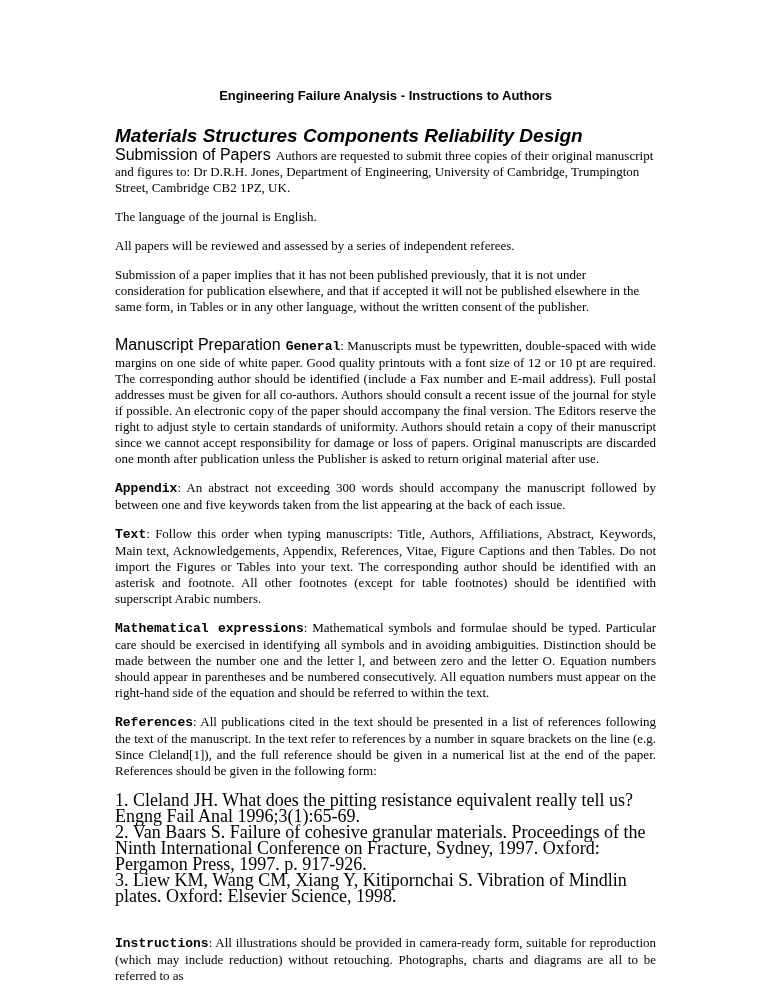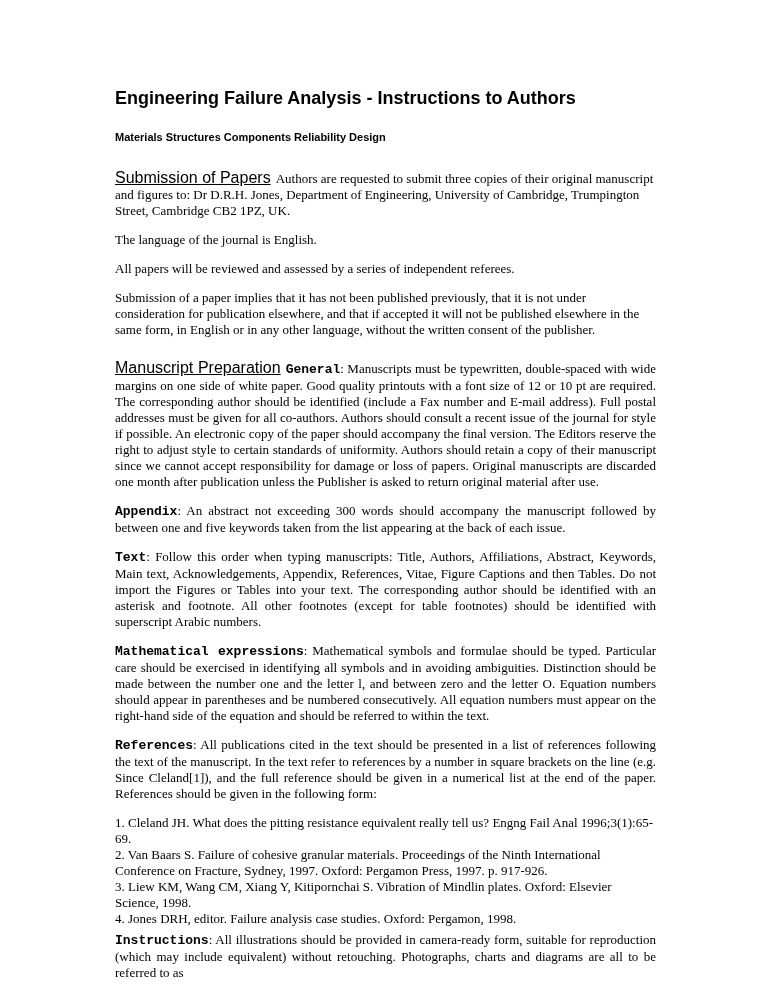--- a/index.html
+++ b/index.html
@@ -9,70 +9,70 @@
     height: 994px;
     overflow: hidden;
     font-family: "Liberation Serif", serif;
     color: #000000;
   }
   .page {
     padding: 88px 112px 40px 115px;
   }
   .doc-title {
     font-family: "Liberation Sans", sans-serif;
-    font-size: 18px;
+    font-size: 13px;
     font-weight: bold;
     margin-bottom: 22px;
+    text-align: center;
   }
   .doc-subtitle {
     font-family: "Liberation Sans", sans-serif;
-    font-size: 11px;
+    font-size: 19px;
     font-weight: bold;
-    margin-bottom: 27px;
+    font-style: italic;
   }
   p.body {
     font-size: 13px;
     line-height: 16px;
     margin-bottom: 13px;
   }
   .justify { text-align: justify; }
   .inline-heading {
     font-family: "Liberation Sans", sans-serif;
     font-size: 16px;
     font-weight: normal;
     margin-right: 5px;
-    text-decoration: underline;
   }
   .run-label { font-weight: bold; font-family: Liberation Mono, monospace; }
   .sect-gap { margin-top: 22px; }
   .ref-list {
-    font-size: 13px;
+    font-size: 18px;
     line-height: 16px;
-    margin-bottom: 5px;
+    margin-bottom: 31px;
   }
   .ref-item { display: block; }
 </style>
 </head>
 <body>
 
 <div class="page">
 
   <h1 class="doc-title">Engineering Failure Analysis - Instructions to Authors</h1>
 
   <h2 class="doc-subtitle">Materials Structures Components Reliability Design</h2>
 
   <p class="body">
     <span class="inline-heading">Submission of Papers</span><span>Authors are requested to submit three copies of their original manuscript and figures to: Dr D.R.H. Jones, Department of Engineering, University of Cambridge, Trumpington Street, Cambridge CB2 1PZ, UK.</span>
   </p>
 
   <p class="body">The language of the journal is English.</p>
 
   <p class="body">All papers will be reviewed and assessed by a series of independent referees.</p>
 
-  <p class="body">Submission of a paper implies that it has not been published previously, that it is not under consideration for publication elsewhere, and that if accepted it will not be published elsewhere in the same form, in English or in any other language, without the written consent of the publisher.</p>
+  <p class="body">Submission of a paper implies that it has not been published previously, that it is not under consideration for publication elsewhere, and that if accepted it will not be published elsewhere in the same form, in Tables or in any other language, without the written consent of the publisher.</p>
 
   <p class="body justify sect-gap">
     <span class="inline-heading">Manuscript Preparation</span><span class="run-label">General</span><span>: Manuscripts must be typewritten, double-spaced with wide margins on one side of white paper. Good quality printouts with a font size of 12 or 10 pt are required. The corresponding author should be identified (include a Fax number and E-mail address). Full postal addresses must be given for all co-authors. Authors should consult a recent issue of the journal for style if possible. An electronic copy of the paper should accompany the final version. The Editors reserve the right to adjust style to certain standards of uniformity. Authors should retain a copy of their manuscript since we cannot accept responsibility for damage or loss of papers. Original manuscripts are discarded one month after publication unless the Publisher is asked to return original material after use.</span>
   </p>
 
   <p class="body justify">
     <span class="run-label">Appendix</span><span>: An abstract not exceeding 300 words should accompany the manuscript followed by between one and five keywords taken from the list appearing at the back of each issue.</span>
   </p>
 
   <p class="body justify">
@@ -84,20 +84,19 @@
   </p>
 
   <p class="body justify">
     <span class="run-label">References</span><span>: All publications cited in the text should be presented in a list of references following the text of the manuscript. In the text refer to references by a number in square brackets on the line (e.g. Since Cleland[1]), and the full reference should be given in a numerical list at the end of the paper. References should be given in the following form:</span>
   </p>
 
   <div class="ref-list">
     <span class="ref-item">1. Cleland JH. What does the pitting resistance equivalent really tell us? Engng Fail Anal 1996;3(1):65-69.</span>
     <span class="ref-item">2. Van Baars S. Failure of cohesive granular materials. Proceedings of the Ninth International Conference on Fracture, Sydney, 1997. Oxford: Pergamon Press, 1997. p. 917-926.</span>
     <span class="ref-item">3. Liew KM, Wang CM, Xiang Y, Kitipornchai S. Vibration of Mindlin plates. Oxford: Elsevier Science, 1998.</span>
-    <span class="ref-item">4. Jones DRH, editor. Failure analysis case studies. Oxford: Pergamon, 1998.</span>
   </div>
 
   <p class="body justify">
-    <span class="run-label">Instructions</span><span>: All illustrations should be provided in camera-ready form, suitable for reproduction (which may include equivalent) without retouching. Photographs, charts and diagrams are all to be referred to as</span>
+    <span class="run-label">Instructions</span><span>: All illustrations should be provided in camera-ready form, suitable for reproduction (which may include reduction) without retouching. Photographs, charts and diagrams are all to be referred to as</span>
   </p>
 
 </div>
 
 </body></html>

